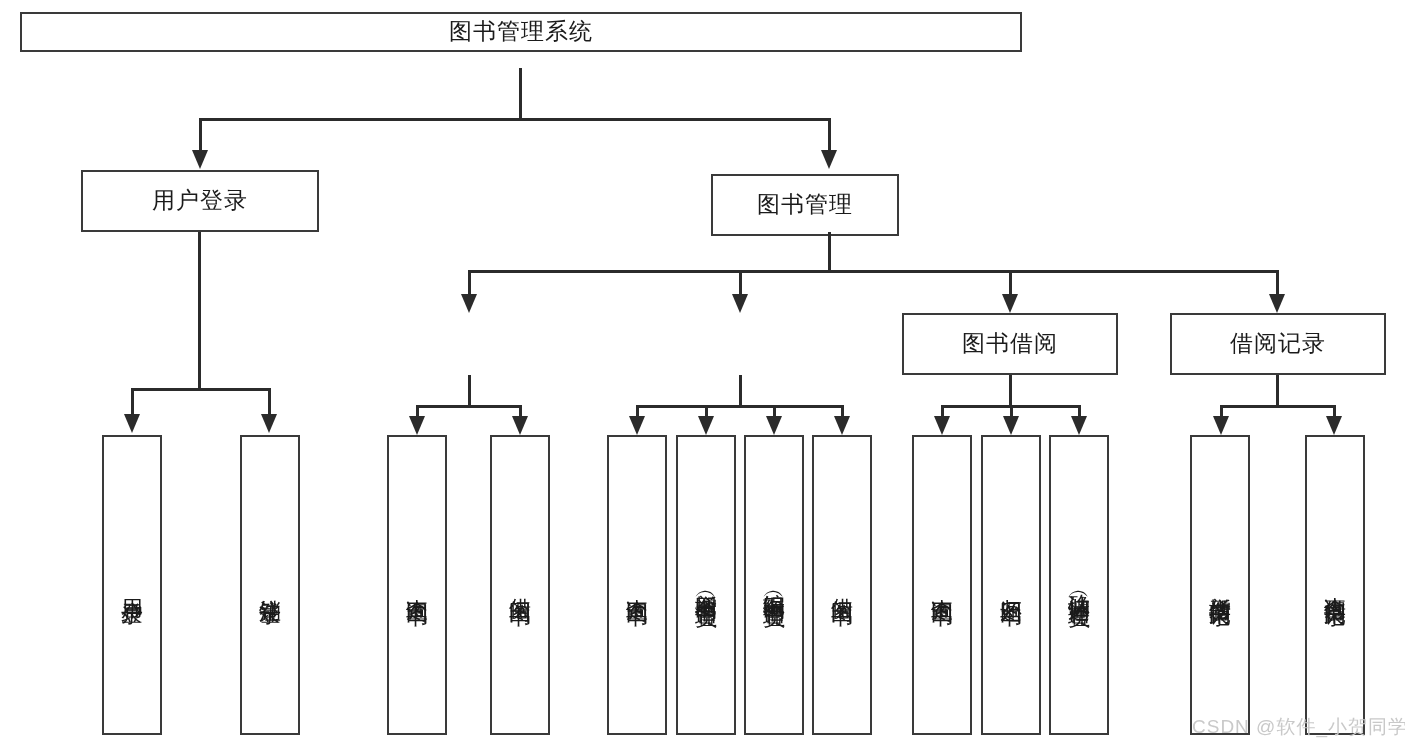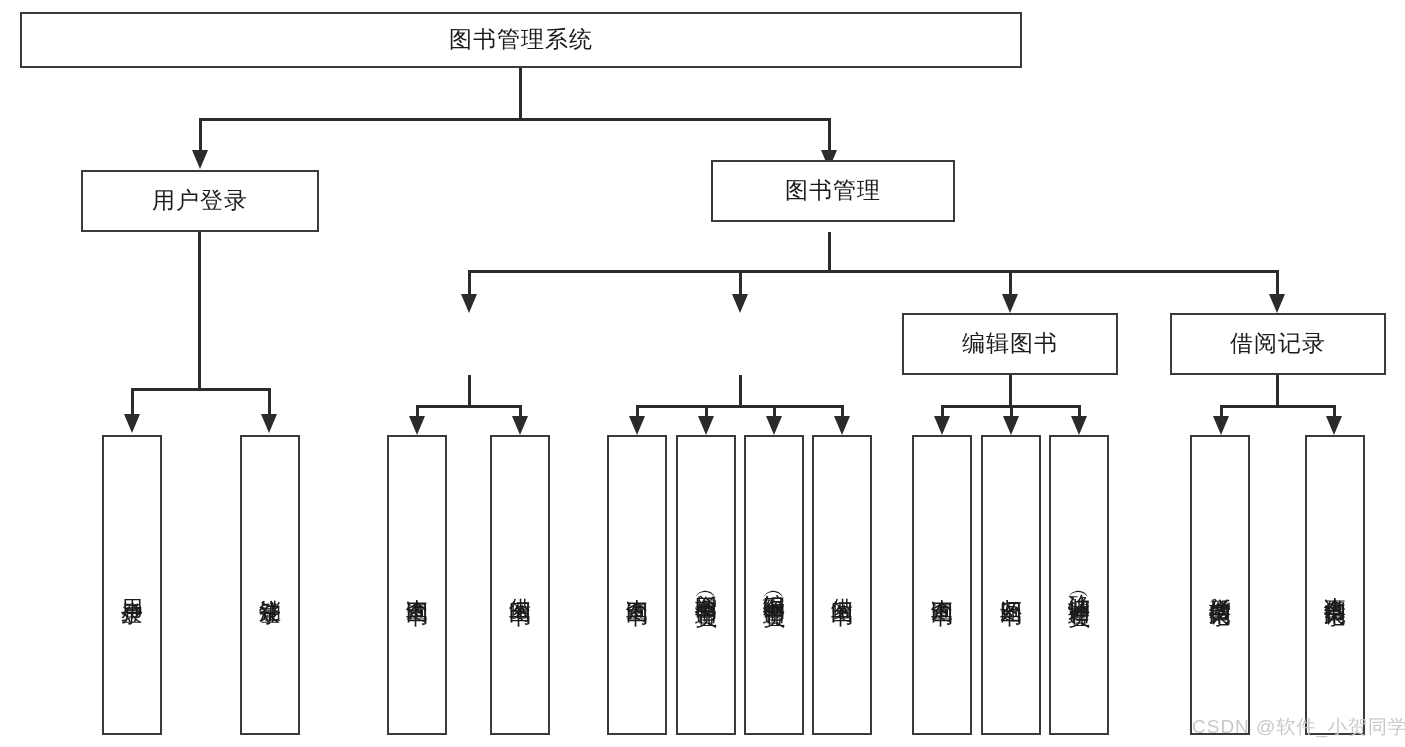--- a/index.html
+++ b/index.html
@@ -61,37 +61,37 @@
     letter-spacing:1px;
     white-space:nowrap;
     font-family:"Liberation Sans","DejaVu Sans",sans-serif;
   }
 </style>
 </head>
 <body>
 
 <div id="canvas">
 
-  <div class="node horiz" style="left:20px;top:12px;width:1002px;height:56px;">
+  <div class="node horiz" style="left:20px;top:12px;width:1002px;height:40px;">
     <span>图书管理系统</span>
   </div>
 
   <div class="vline" style="left:519px;top:68px;height:50px;"></div>
 
   <div class="hline" style="left:199px;top:118px;width:632px;"></div>
 
   <div class="vline" style="left:199px;top:118px;height:34px;"></div>
   <div class="arrow" style="left:192px;top:150px;"></div>
   <div class="vline" style="left:828px;top:118px;height:34px;"></div>
   <div class="arrow" style="left:821px;top:150px;"></div>
 
   <div class="node horiz" style="left:81px;top:170px;width:238px;height:62px;">
     <span>用户登录</span>
   </div>
-  <div class="node horiz" style="left:711px;top:160px;width:244px;height:62px;">
+  <div class="node horiz" style="left:711px;top:174px;width:188px;height:62px;">
     <span>图书管理</span>
   </div>
 
   <div class="vline" style="left:198px;top:232px;height:158px;"></div>
   <div class="hline" style="left:131px;top:388px;width:139px;"></div>
   <div class="vline" style="left:131px;top:388px;height:28px;"></div>
   <div class="arrow" style="left:124px;top:414px;"></div>
   <div class="vline" style="left:268px;top:388px;height:28px;"></div>
   <div class="arrow" style="left:261px;top:414px;"></div>
 
@@ -100,21 +100,21 @@
   <div class="vline" style="left:468px;top:270px;height:26px;"></div>
   <div class="arrow" style="left:461px;top:294px;"></div>
   <div class="vline" style="left:739px;top:270px;height:26px;"></div>
   <div class="arrow" style="left:732px;top:294px;"></div>
   <div class="vline" style="left:1009px;top:270px;height:26px;"></div>
   <div class="arrow" style="left:1002px;top:294px;"></div>
   <div class="vline" style="left:1276px;top:270px;height:26px;"></div>
   <div class="arrow" style="left:1269px;top:294px;"></div>
 
   <div class="node horiz" style="left:902px;top:313px;width:216px;height:62px;">
-    <span>编辑图书</span>
+    <span>图书借阅</span>
   </div>
   <div class="node horiz" style="left:1170px;top:313px;width:216px;height:62px;text-align:center;">
     <span>借阅记录</span>
   </div>
 
   <div class="vline" style="left:468px;top:375px;height:32px;"></div>
   <div class="hline" style="left:416px;top:405px;width:106px;"></div>
   <div class="vline" style="left:416px;top:405px;height:14px;"></div>
   <div class="arrow" style="left:409px;top:416px;"></div>
   <div class="vline" style="left:519px;top:405px;height:14px;"></div>

